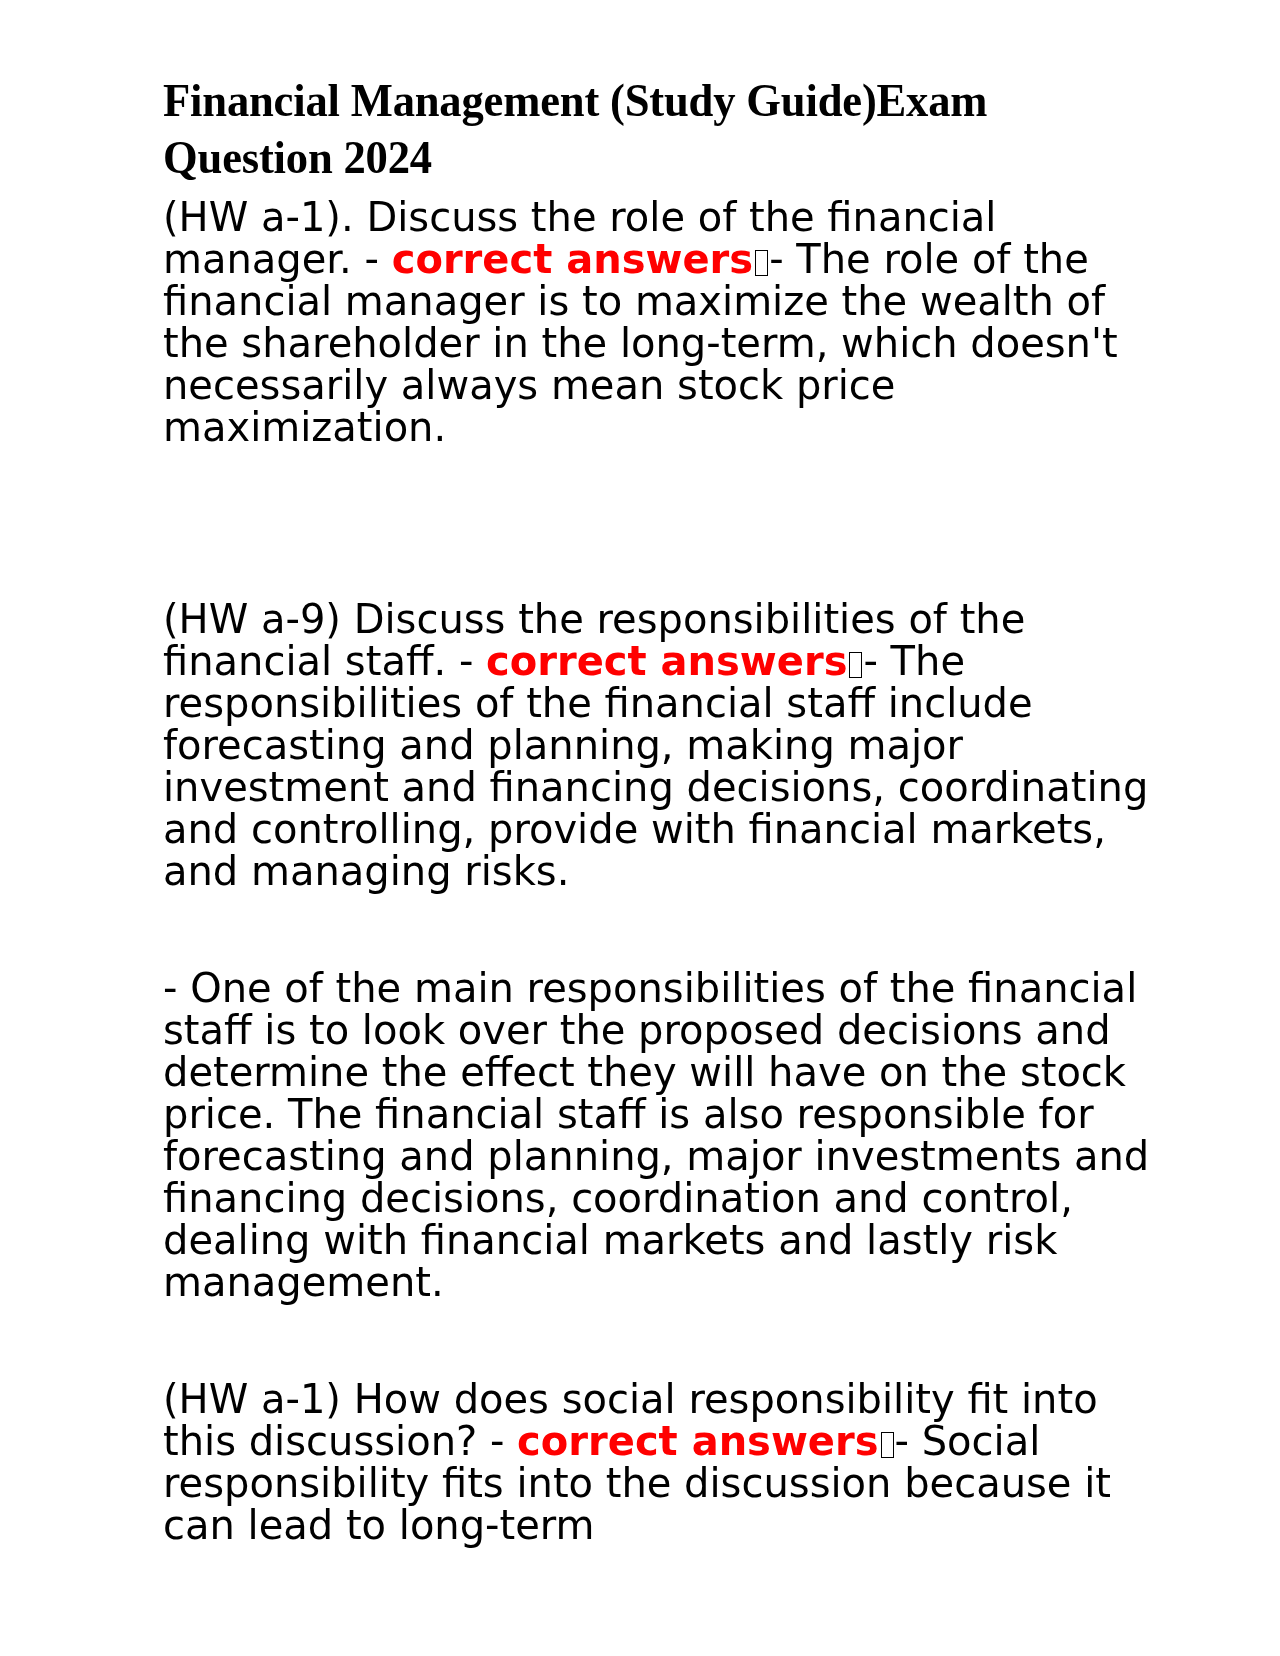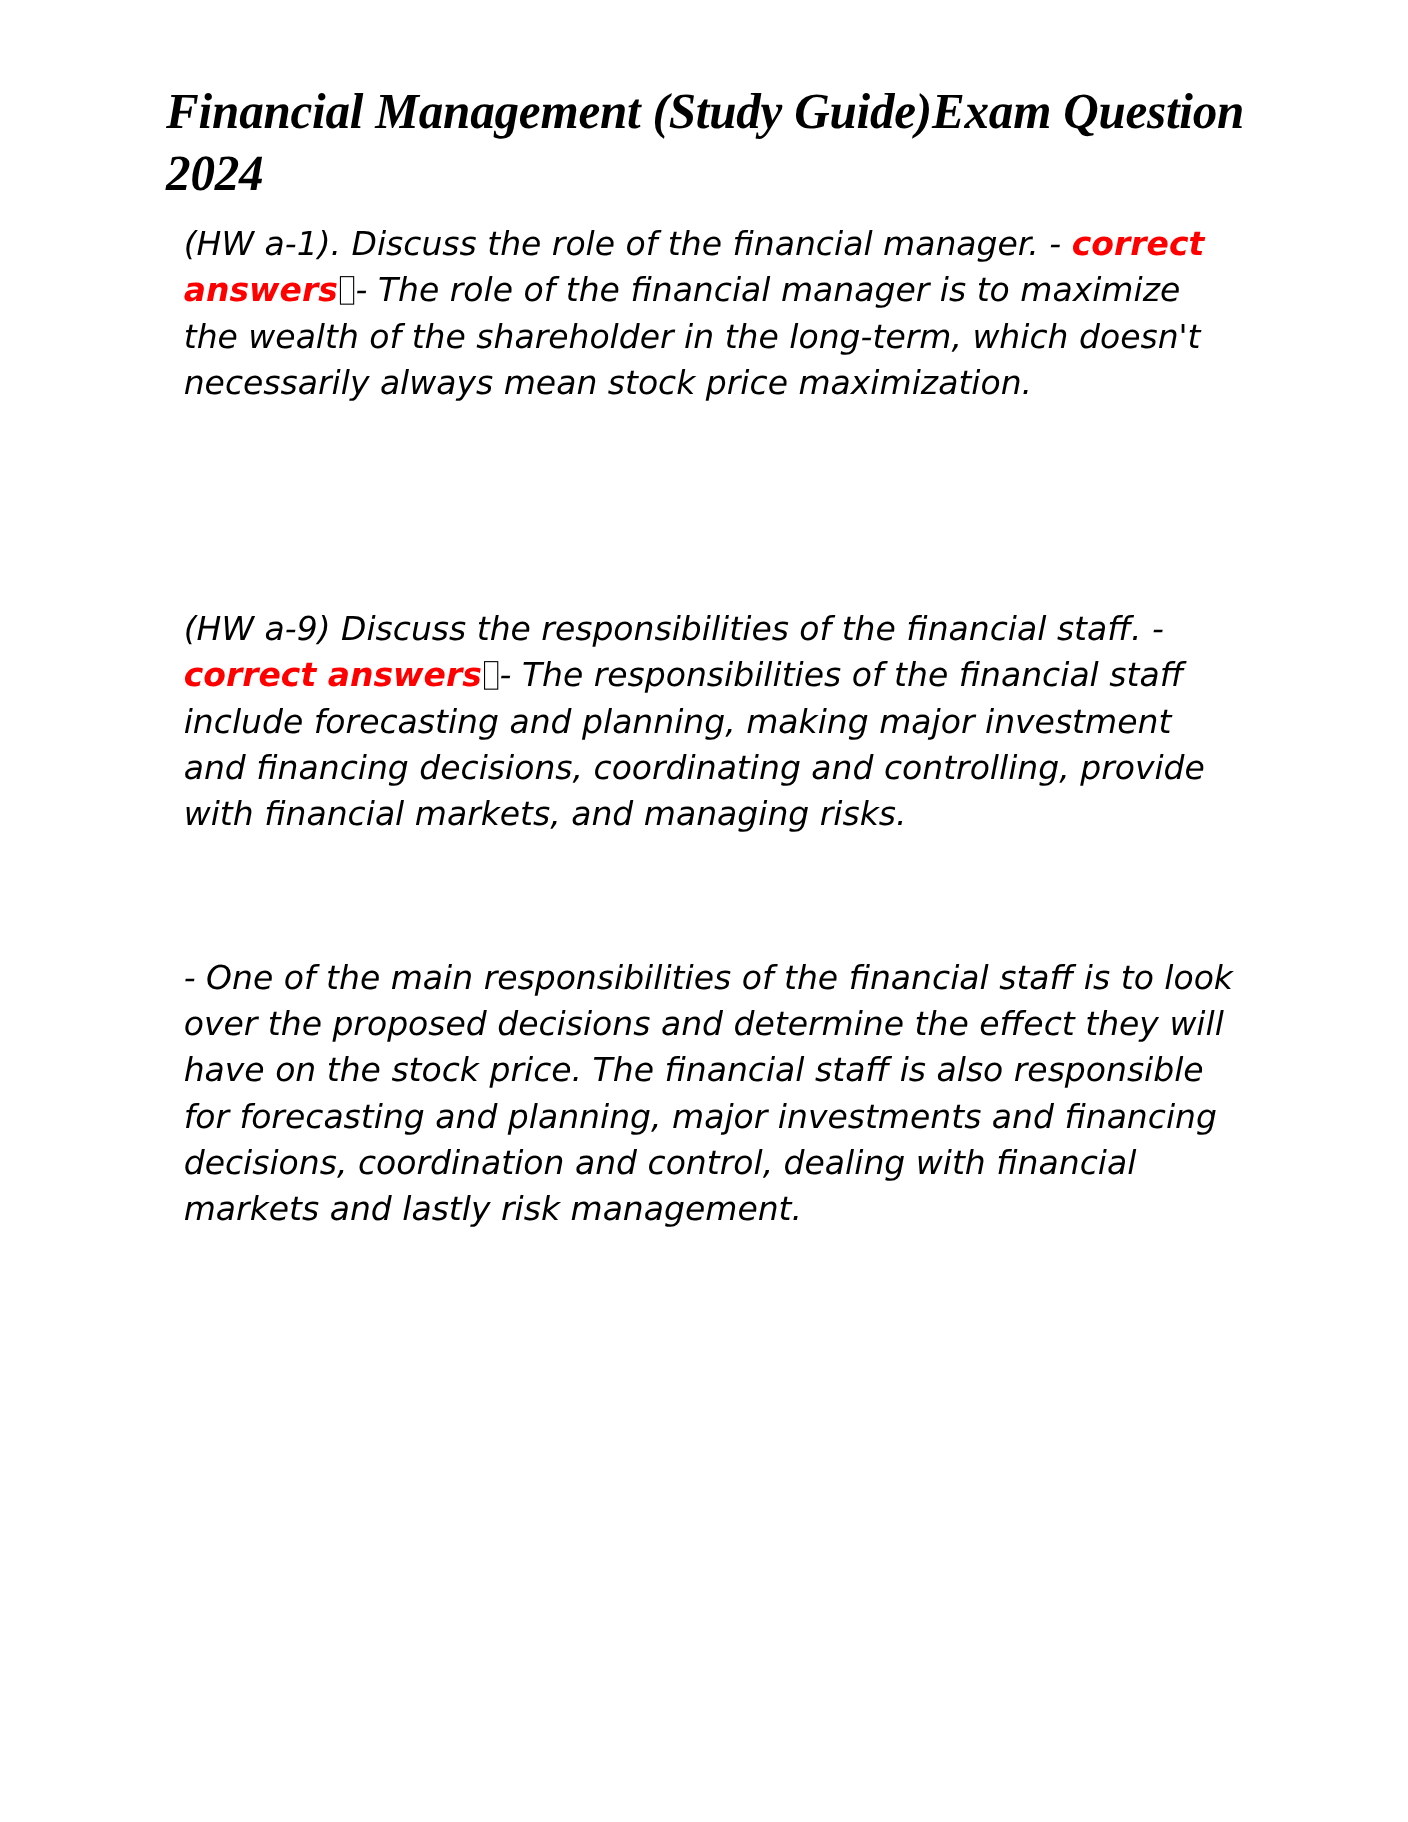--- a/index.html
+++ b/index.html
@@ -8,42 +8,41 @@
       background: #ffffff;
     }
     body {
       width: 1280px;
       height: 1656px;
       position: relative;
       overflow: hidden;
     }
     .page {
       position: absolute;
-      left: 151px;
+      left: 163px;
       top: 72px;
       width: 990px;
       color: #000000;
-      font-style: italic;
     }
     .doc-title {
       font-family: "Liberation Serif", "DejaVu Serif", serif;
       font-weight: bold;
       font-size: 46px;
       line-height: 57px;
       margin: 0 0 10px 0;
       letter-spacing: -0.2px;
       transform: scaleX(0.97);
       transform-origin: left top;
       width: 1020px;
     }
     .para {
       font-family: "DejaVu Sans", sans-serif;
-      font-size: 30px;
+      font-size: 40px;
       line-height: 42px;
-      margin: 16px;
+      margin: 0;
       white-space: normal;
       word-wrap: break-word;
     }
     .gap {
       height: 75px;
     }
     .answer-label {
       color: #ff0000;
       font-weight: bold;
     }
@@ -79,13 +78,17 @@
   </p>
 
   <div class="gap"></div>
 
   <p class="para">
     <span>- One of the main responsibilities of the financial staff is to look over the proposed decisions and determine the effect they will have on the stock price. The financial staff is also responsible for forecasting and planning, major investments and financing decisions, coordination and control, dealing with financial markets and lastly risk management.</span>
   </p>
 
   <div class="gap"></div>
 
+  <p class="para">
+    <span>(HW a-1) How does social responsibility fit into this discussion? -</span>
+    <span class="answer-label">correct answers</span><span class="box-glyph"></span><span>- Social responsibility fits into the discussion because it can lead to long-term</span>
+  </p>
 </div>
 
 </body></html>

